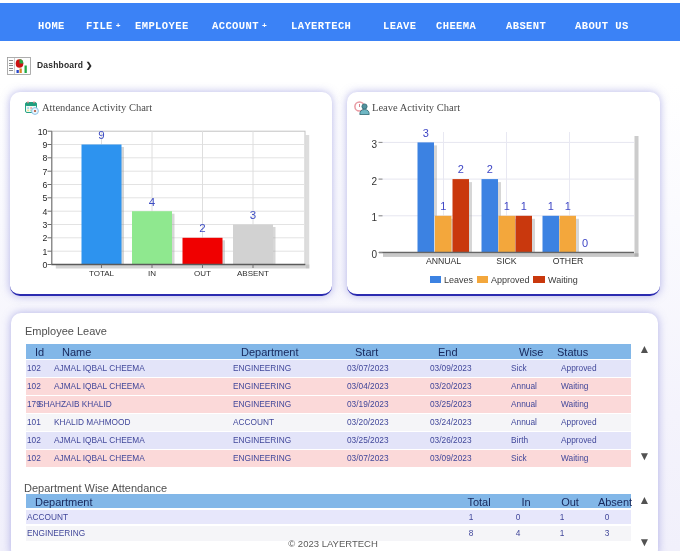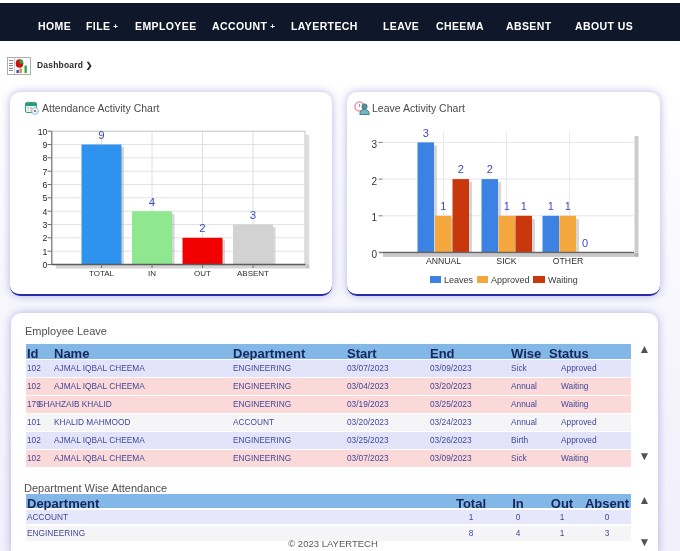--- a/index.html
+++ b/index.html
@@ -1,29 +1,29 @@
 <!DOCTYPE html>
 <html><head>
 <meta charset="utf-8">
 <style>
 * { margin:0; padding:0; box-sizing:border-box; }
 html,body { width:680px; height:551px; overflow:hidden; font-family:"Liberation Sans", sans-serif; }
 body { background:linear-gradient(180deg, #ffffff 0%, #ffffff 15%, #fafafe 40%, #f4f3fc 75%, #f1f0fb 100%); position:relative; }
-.nav { position:absolute; left:0; top:3px; width:680px; height:38px; background:#0f172a; }
+.nav { position:absolute; left:0; top:3px; width:680px; height:38px; background:#3b82f6;font-family:Liberation Mono, monospace; }
 .nav span { position:absolute; top:17px; color:#fff; font-weight:bold; font-size:10.5px; letter-spacing:0.4px; }
 .nav .plus { position:static; font-size:8px; vertical-align:1px; margin-left:3px; letter-spacing:0; }
 .crumbtxt { position:absolute; left:37px; top:60px; font-size:8.5px; font-weight:bold; color:#2b2b2b; letter-spacing:0.2px; }
 .card { position:absolute; background:#fff; border-radius:10px; border-bottom:2px solid #2b2bb0; box-shadow:0 0 8px rgba(105,105,210,0.5); }
-.ctitle { position:absolute; font-size:10.5px; color:#4a4a4a; }
+.ctitle { position:absolute; font-size:10.5px; color:#4a4a4a;font-family:Liberation Serif, serif; }
 .bigcard { position:absolute; left:11px; top:313px; width:647px; height:246px; background:#fff; border-radius:10px; box-shadow:0 0 8px rgba(105,105,210,0.5); }
 .sect { position:absolute; font-size:11px; color:#4f4f4f; }
 .thead { position:absolute; left:25.5px; width:605.5px; background:#82b7e8; }
 .trow { position:absolute; left:25.5px; width:605.5px; }
 .tc { position:absolute; font-size:8.3px; color:#41479a; top:3.5px; white-space:nowrap; }
-.th { position:absolute; font-size:13px; font-weight:bold; color:#17275b; top:2.5px; white-space:nowrap; }
+.th { position:absolute; font-size:11px; font-weight:normal; color:#17275b; top:2.5px; white-space:nowrap;margin-left:8px; }
 .cc { transform:translateX(-50%); }
 .arrow { position:absolute; font-size:12px; color:#525252; }
 .footer { position:absolute; left:-7px; top:538px; width:680px; text-align:center; font-size:9.5px; color:#5a5a5a; }
 </style>
 </head>
 <body>
 <div class="nav">
   <span style="left:38px">HOME</span>
   <span style="left:86px">FILE<span class="plus">+</span></span>
   <span style="left:135px">EMPLOYEE</span>

